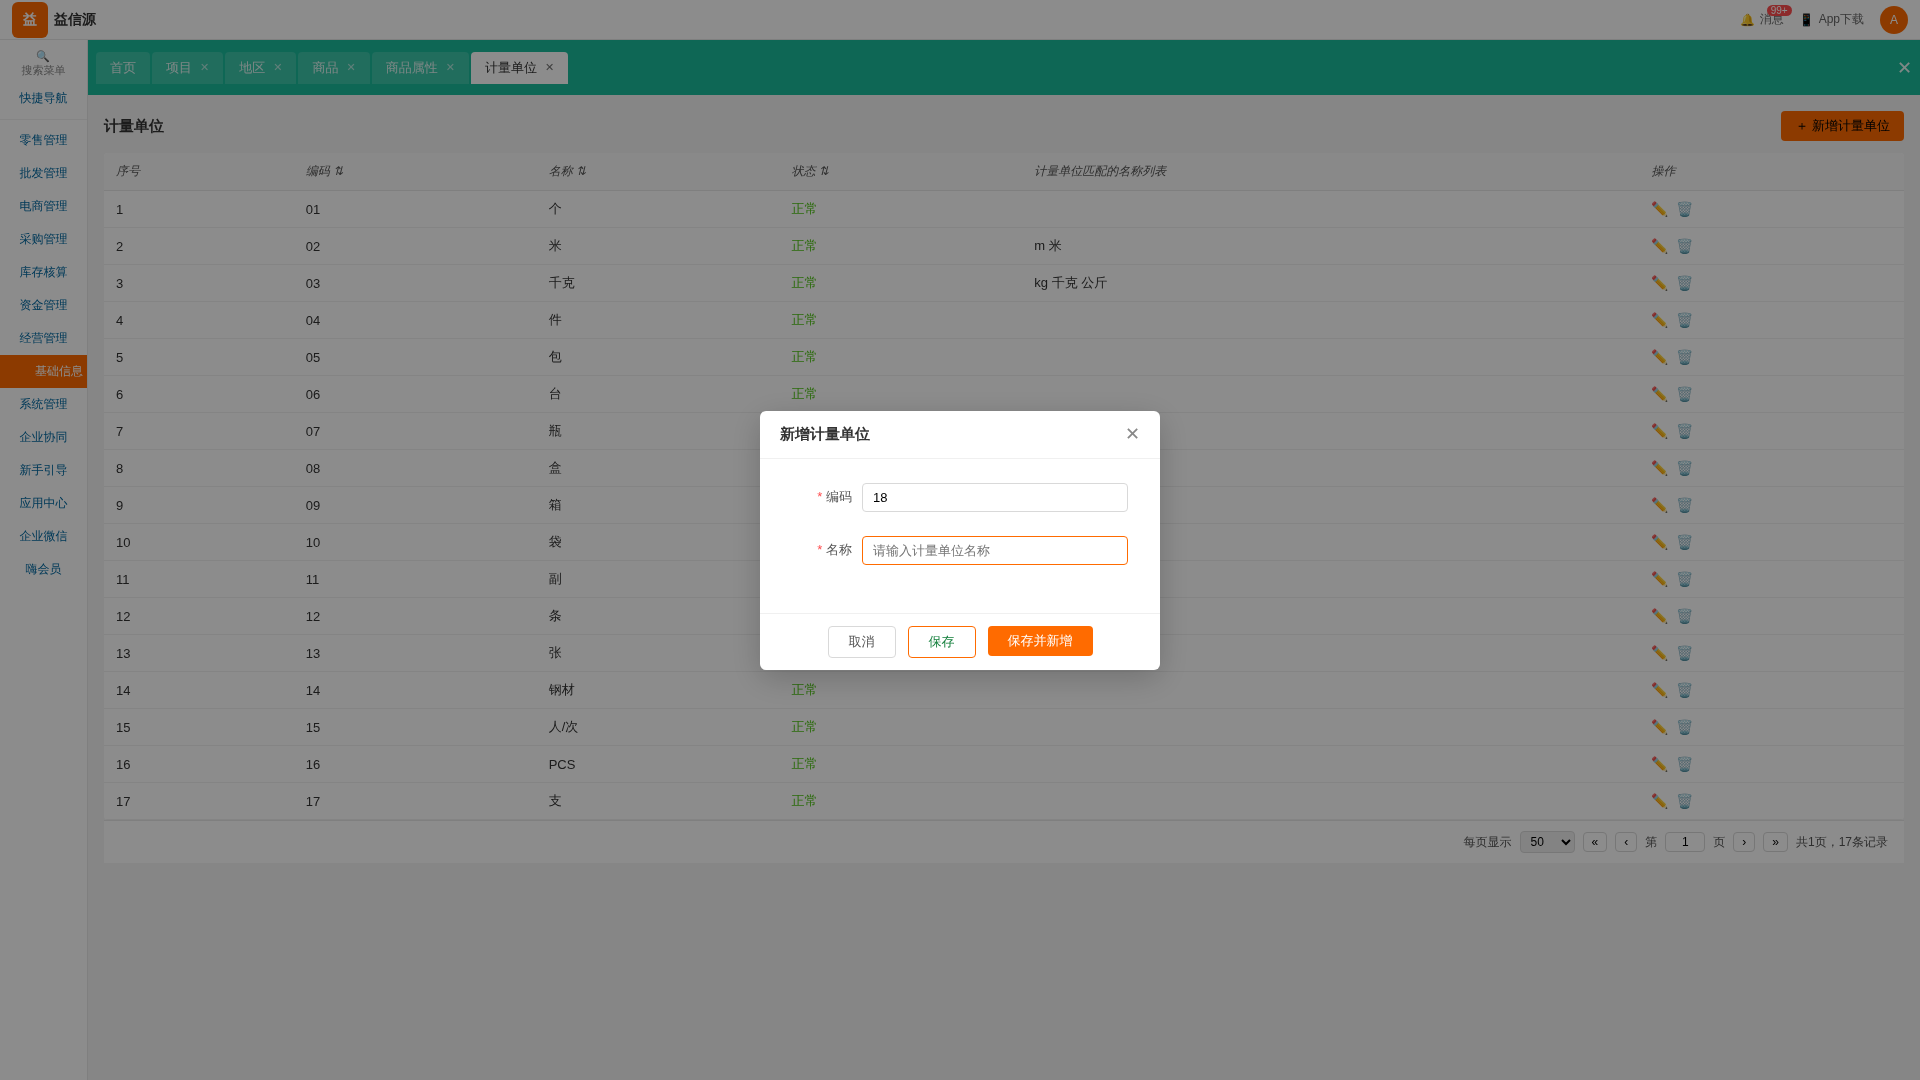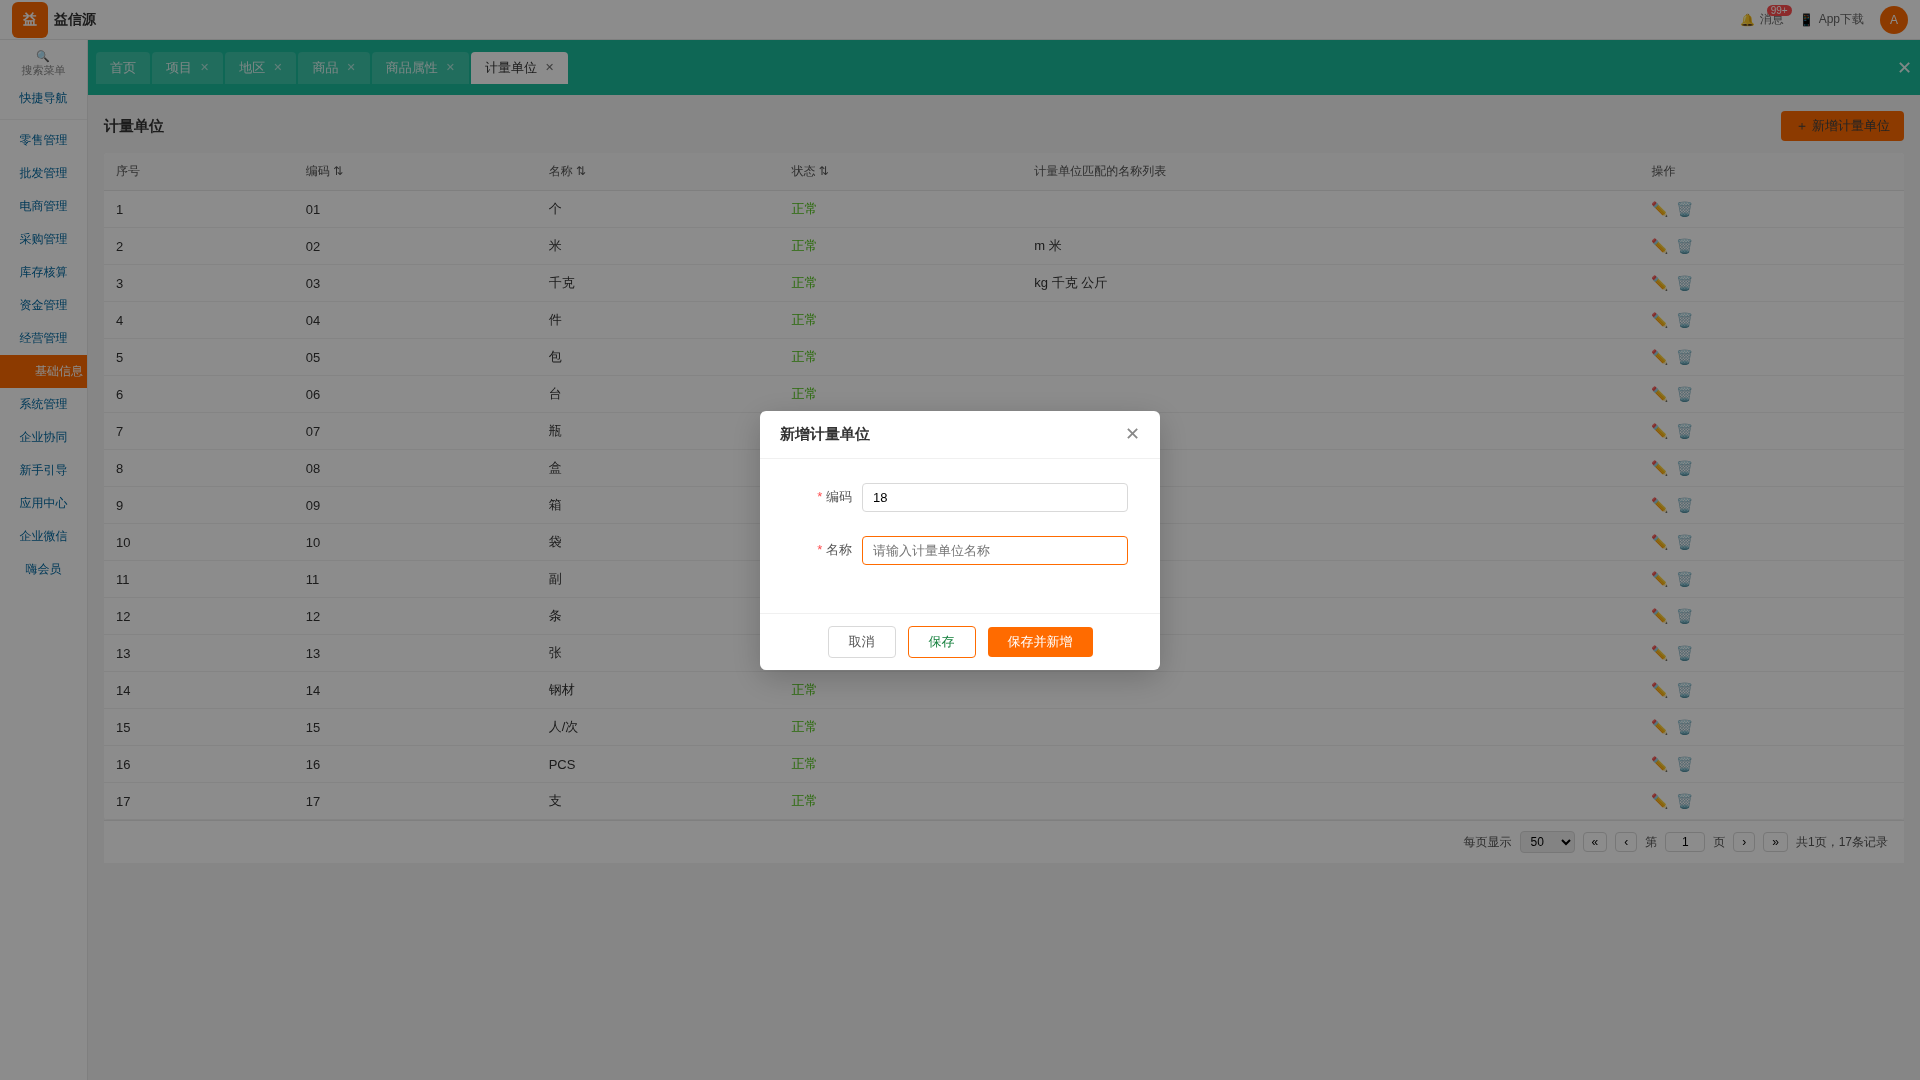--- a/index.html
+++ b/index.html
@@ -34,27 +34,27 @@
     .tab-bar { height: 55px; background: #1abc9c; display: flex; align-items: center; padding: 0 8px; gap: 2px; }
     .tab-item { height: 32px; padding: 0 14px; border-radius: 4px 4px 0 0; display: flex; align-items: center; gap: 6px; cursor: pointer; font-size: 13px; color: rgba(255,255,255,0.85); background: rgba(255,255,255,0.15); }
     .tab-item.active { background: #fff; color: #333; }
     .tab-close { font-size: 11px; opacity: 0.7; margin-left: 2px; }
     .tab-close-all { margin-left: auto; color: rgba(255,255,255,0.9); cursor: pointer; font-size: 18px; }
 
     
     .content-area { flex: 1; padding: 16px; overflow-y: auto; background: #f5f5f5; position: relative; }
     .page-title-bar { display: flex; align-items: center; justify-content: space-between; margin-bottom: 12px; }
     .page-title { font-size: 15px; font-weight: 600; color: #333; }
-    .add-btn { background: #ff6b00; color: #404040; border: none; padding: 6px 14px; border-radius: 4px; cursor: pointer; font-size: 13px; }
+    .add-btn { background: #ff6b00; color: #000000; border: none; padding: 6px 14px; border-radius: 4px; cursor: pointer; font-size: 13px; }
 
     
     .table-wrapper { background: #fff; border-radius: 4px; overflow: hidden; }
     table { width: 100%; border-collapse: collapse; }
     thead tr { background: #fafafa; }
-    th { padding: 10px 12px; text-align: left; font-weight: 500; color: #555; font-size: 12px; border-bottom: 1px solid #e8e8e8; white-space: nowrap; }
+    th { padding: 10px 12px; text-align: left; font-weight: 500; color: #555; font-size: 12px; border-bottom: 1px solid #e8e8e8; white-space: nowrap; font-style: italic; }
     td { padding: 9px 12px; border-bottom: 1px solid #f0f0f0; font-size: 13px; color: #333; }
     .status-normal { color: #52c41a; }
     .action-icons { display: flex; gap: 8px; }
     .action-icon { color: #888; cursor: pointer; font-size: 14px; }
 
     
     .pagination-bar { display: flex; align-items: center; justify-content: flex-end; padding: 10px 16px; background: #fff; border-top: 1px solid #e8e8e8; gap: 8px; font-size: 12px; color: #555; }
     .page-size-select { border: 1px solid #d9d9d9; border-radius: 4px; padding: 2px 6px; font-size: 12px; }
     .page-nav-btn { border: 1px solid #d9d9d9; background: #fff; padding: 2px 8px; border-radius: 4px; cursor: pointer; font-size: 12px; }
     .page-nav-btn:disabled { opacity: 0.4; cursor: not-allowed; }
@@ -64,21 +64,21 @@
     .modal-overlay { position: fixed; top: 0; left: 0; width: 1920px; height: 1080px; background: rgba(0,0,0,0.45); z-index: 1000; display: flex; align-items: center; justify-content: center; }
     .modal { background: #fff; border-radius: 6px; width: 400px; padding: 0; box-shadow: 0 8px 32px rgba(0,0,0,0.2); }
     .modal-header { padding: 14px 20px; border-bottom: 1px solid #f0f0f0; display: flex; align-items: center; justify-content: space-between; }
     .modal-title { font-size: 15px; font-weight: 600; color: #333; }
     .modal-close { cursor: pointer; color: #888; font-size: 18px; line-height: 1; }
     .modal-body { padding: 24px 32px; }
     .form-row { display: flex; align-items: center; margin-bottom: 24px; }
     .form-label { width: 60px; text-align: right; font-size: 13px; color: #555; margin-right: 10px; }
     .form-input { flex: 1; border: 1px solid #d9d9d9; border-radius: 4px; padding: 6px 10px; font-size: 13px; outline: none; }
     .form-input.active-border { border-color: #ff6b00; }
-    .modal-footer { padding: 12px 28px; border-top: 1px solid #f0f0f0; display: flex; align-items: center; justify-content: center; gap: 12px; }
+    .modal-footer { padding: 12px 28px; border-top: 1px solid #f0f0f0; display: flex; align-items: flex-start; justify-content: center; gap: 12px; }
     .btn-cancel { border: 1px solid #d9d9d9; background: #fff; color: #555; padding: 6px 20px; border-radius: 4px; cursor: pointer; font-size: 13px; }
     .btn-save { border: none; background: #fff; border: 1px solid #ff6b00; color: #15803d; padding: 6px 20px; border-radius: 4px; cursor: pointer; font-size: 13px; }
     .btn-save-add { border: none; background: #ff6b00; color: #fff; padding: 6px 20px; border-radius: 4px; cursor: pointer; font-size: 13px; }
   </style>
 </head>
 <body>
 
 <div class="top-bar">
   <div class="top-bar-left">
     <div class="logo-area">

